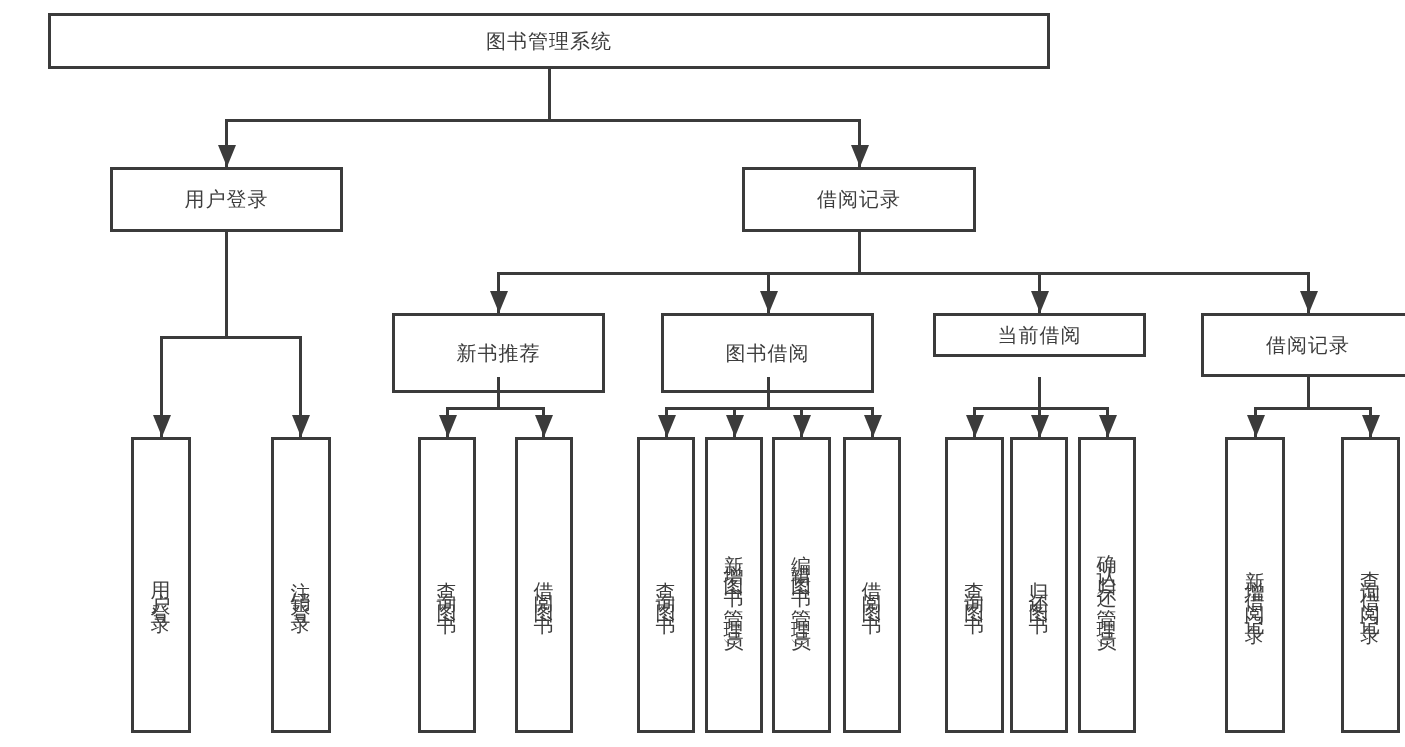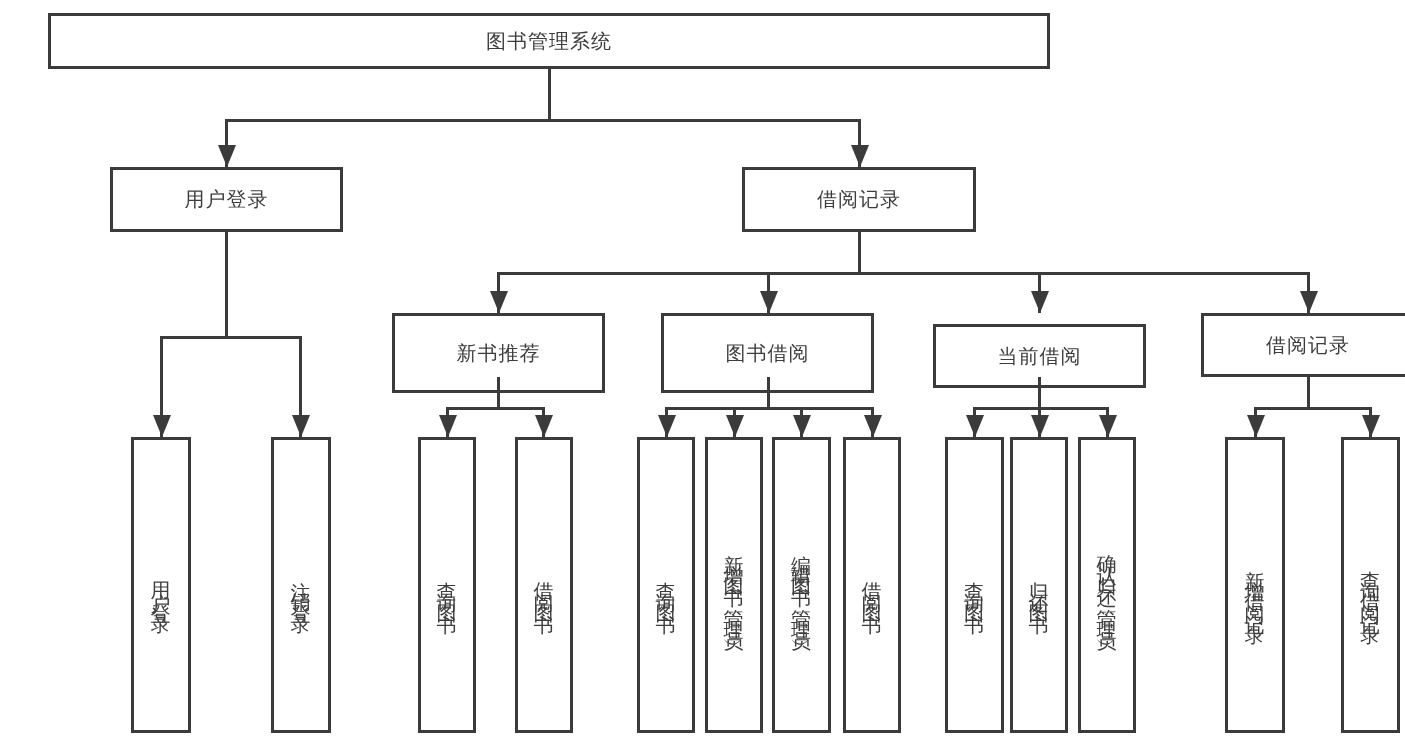--- a/index.html
+++ b/index.html
@@ -92,21 +92,21 @@
 
   <div class="vline" style="left:830px;top:232px;height:40px;"></div>
   <div class="hline" style="left:469px;top:272px;width:812px;"></div>
   <div class="drop" style="left:469px;top:272px;height:41px;"></div>
   <div class="drop" style="left:739px;top:272px;height:41px;"></div>
   <div class="drop" style="left:1010px;top:272px;height:41px;"></div>
   <div class="drop" style="left:1279px;top:272px;height:41px;"></div>
 
   <div class="box" style="left:364px;top:313px;width:213px;height:80px;">新书推荐</div>
   <div class="box" style="left:633px;top:313px;width:213px;height:80px;text-align:center;">图书借阅</div>
-  <div class="box" style="left:905px;top:324px;width:213px;height:64px;">当前借阅</div>
+  <div class="box" style="left:905px;top:313px;width:213px;height:44px;">当前借阅</div>
   <div class="box" style="left:1173px;top:313px;width:214px;height:64px;">借阅记录</div>
 
   <div class="vline" style="left:469px;top:377px;height:30px;"></div>
   <div class="hline" style="left:418px;top:407px;width:99px;"></div>
   <div class="drop" style="left:418px;top:407px;height:30px;"></div>
   <div class="drop" style="left:514px;top:407px;height:30px;"></div>
 
   <div class="vline" style="left:739px;top:377px;height:30px;"></div>
   <div class="hline" style="left:637px;top:407px;width:208px;"></div>
   <div class="drop" style="left:637px;top:407px;height:30px;"></div>

